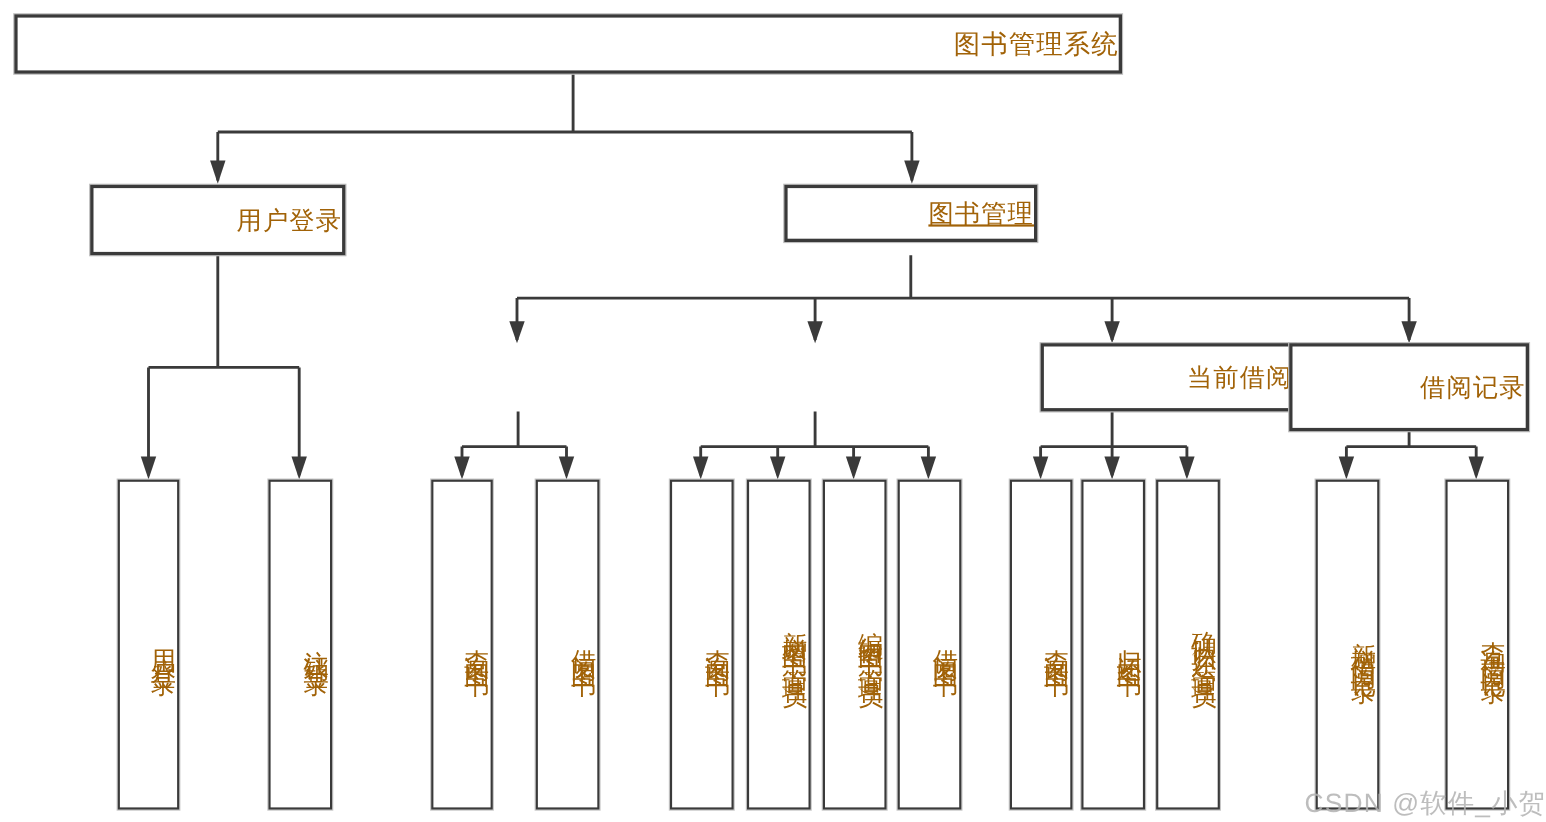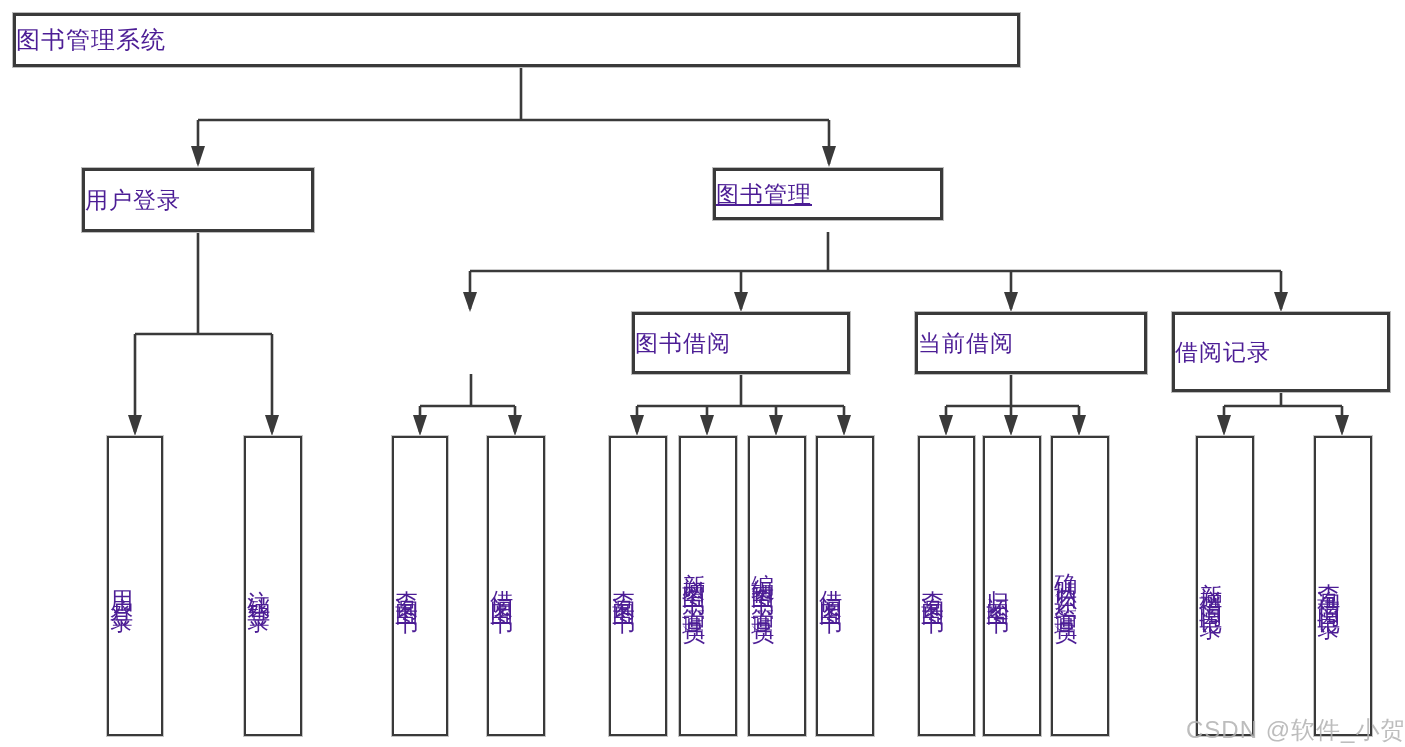--- a/index.html
+++ b/index.html
@@ -16,22 +16,22 @@
     left: 0; top: 0;
     width: 1405px; height: 747px;
   }
   .node {
     position: absolute;
     box-sizing: border-box;
     background: #ffffff;
     border: 3px solid #3a3a3a;
     display: flex;
     align-items: center;
-    justify-content: flex-start;
-    color: #4c1d95;
+    justify-content: flex-end;
+    color: #a16207;
     box-shadow: 0 0 0 1px #bdbdbd;
   }
   .hnode { font-size: 23px; letter-spacing: 1px; }
   .root-node { font-size: 24px; }
   .vnode { border-width: 2px; box-shadow: 0 0 0 1px #c6c6c6; }
   .vtext {
     writing-mode: vertical-rl;
     text-orientation: mixed;
     font-size: 23px;
     letter-spacing: 7px;
@@ -103,24 +103,21 @@
     <span>图书管理系统</span>
   </div>
 
   <div class="node hnode" style="left:82px; top:168px; width:232px; height:64px;">
     <span>用户登录</span>
   </div>
   <div class="node hnode" style="left:713px; top:168px; width:230px; height:52px;text-decoration:underline;">
     <span>图书管理</span>
   </div>
 
-  <div class="node hnode" style="left:632px; top:312px; width:218px; height:62px;">
-    <span>图书借阅</span>
-  </div>
-  <div class="node hnode" style="left:915px; top:312px; width:232px; height:62px;">
+  <div class="node hnode" style="left:946px; top:312px; width:232px; height:62px;">
     <span>当前借阅</span>
   </div>
   <div class="node hnode" style="left:1172px; top:312px; width:218px; height:80px;">
     <span>借阅记录</span>
   </div>
 
   <div class="node vnode" style="left:107px; top:436px; width:56px; height:300px;">
     <span class="vtext">用户登录</span>
   </div>
   <div class="node vnode" style="left:244px; top:436px; width:58px; height:300px;">

